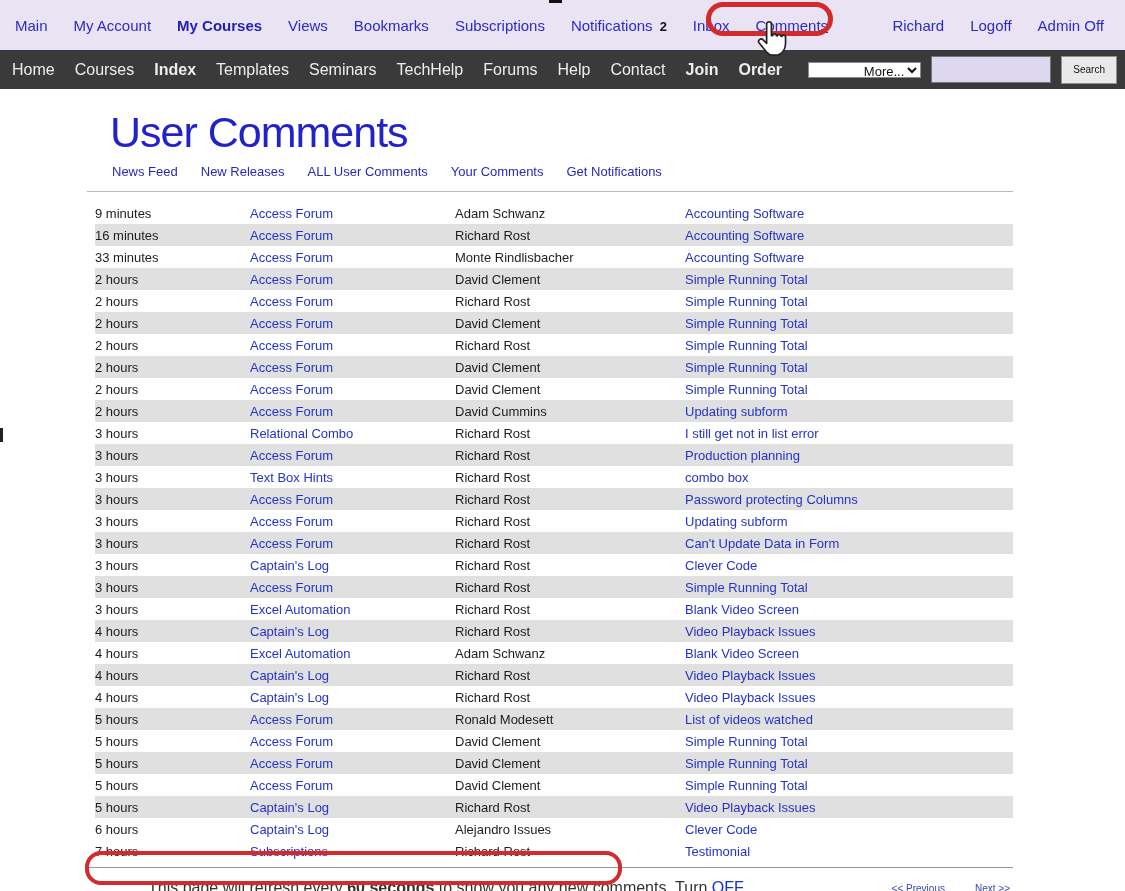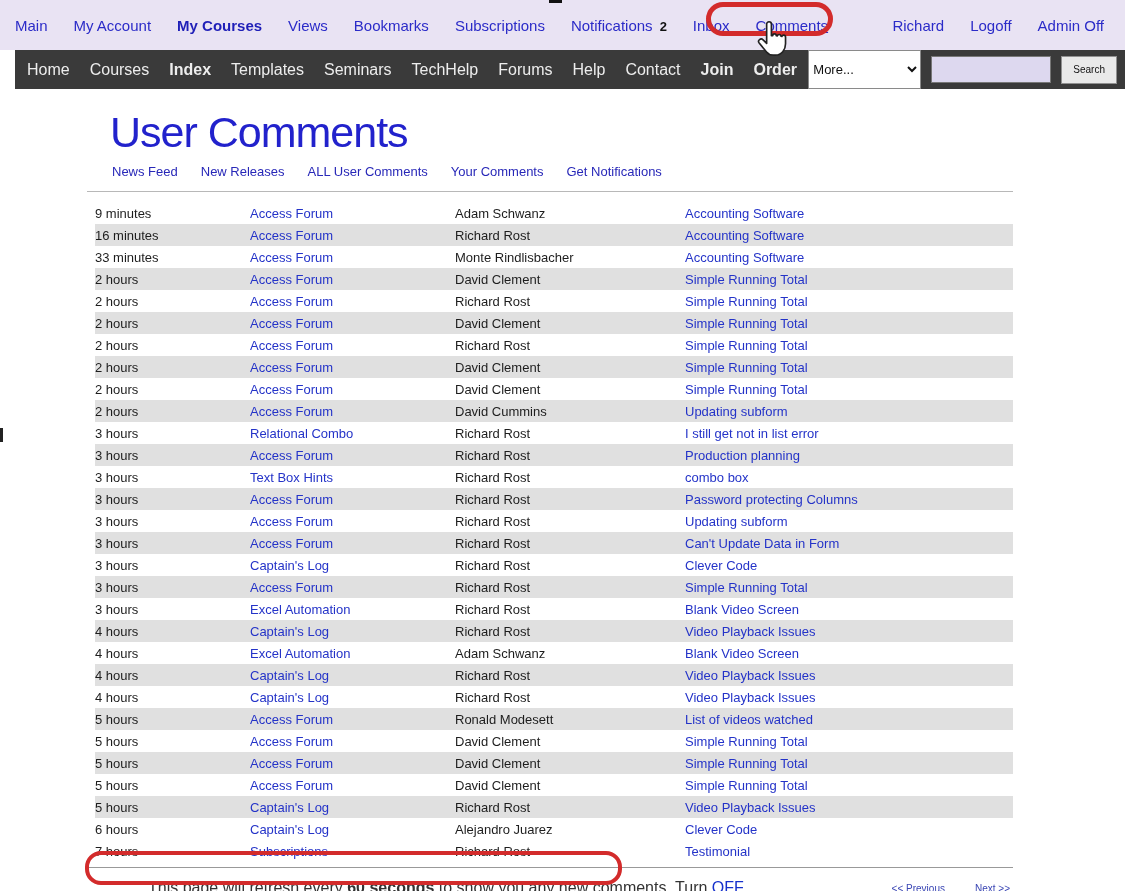--- a/index.html
+++ b/index.html
@@ -17,28 +17,28 @@
   }
   .nav-left,.nav-right{display:flex;align-items:center;}
   .top-nav a{color:#2B2BC8;text-decoration:none;padding:0 13px;white-space:nowrap;cursor:pointer;}
   .top-nav a.bold{color:#1F1FB8;}
   .badge{font-weight:bold;color:#111;font-size:13px;margin-left:7px;}
   .badge:empty{display:none;}
 
   
   .dark-nav{
     background:#3A3A3A;height:39px;display:flex;align-items:center;
-    font-size:16px;padding:0 8px 0 2px;color:#EDEDED;margin-left:15px;
+    font-size:16px;padding:0 8px 0 2px;color:#EDEDED;
   }
   .dark-items{display:flex;align-items:center;}
   .dark-nav a{color:#EDEDED;text-decoration:none;padding:0 10px;white-space:nowrap;cursor:pointer;}
   .controls{margin-left:auto;display:flex;align-items:center;gap:10px;}
   .controls select{
-    width:113px;height:39px;font-size:13px;background:#fff;color:#111;
-    border:1px solid #8a8a8a;font-family:"Liberation Sans",sans-serif;
+    width:113px;height:16px;font-size:13px;background:#fff;color:#111;
+    border:1px solid #8a8a8a;font-family:"Liberation Sans",sans-serif;text-align:right;
   }
   .controls input{
     width:114px;height:23px;background:#DDD8EF;border:1px solid #777;
     font-size:13px;font-family:"Liberation Sans",sans-serif;
   }
   .controls button{
     height:28px;padding:0 11px;font-size:10px;background:#E9E9E9;color:#111;
     border:1px solid #909090;font-family:"Liberation Sans",sans-serif;cursor:pointer;
   }
 
@@ -313,21 +313,21 @@
   </tr>
       <tr class="shaded">
     <td class="c-time">5 hours</td>
     <td class="c-forum"><a class="tbl">Captain's Log</a></td>
     <td class="c-name">Richard Rost</td>
     <td class="c-subj"><a class="tbl">Video Playback Issues</a></td>
   </tr>
       <tr>
     <td class="c-time">6 hours</td>
     <td class="c-forum"><a class="tbl">Captain's Log</a></td>
-    <td class="c-name">Alejandro Juarez</td>
+    <td class="c-name">Alejandro Issues</td>
     <td class="c-subj"><a class="tbl">Clever Code</a></td>
   </tr>
       <tr>
     <td class="c-time">7 hours</td>
     <td class="c-forum"><a class="tbl">Subscriptions</a></td>
     <td class="c-name">Richard Rost</td>
     <td class="c-subj"><a class="tbl">Testimonial</a></td>
   </tr>
     </tbody>
 </table>

